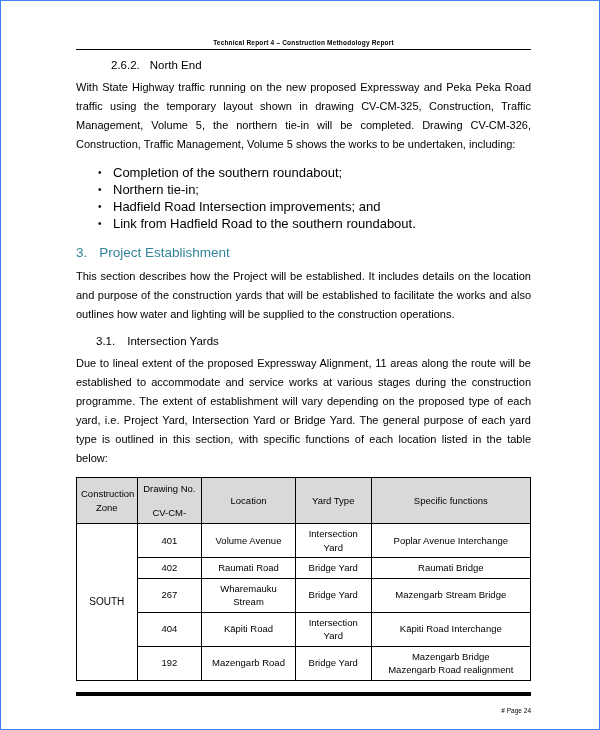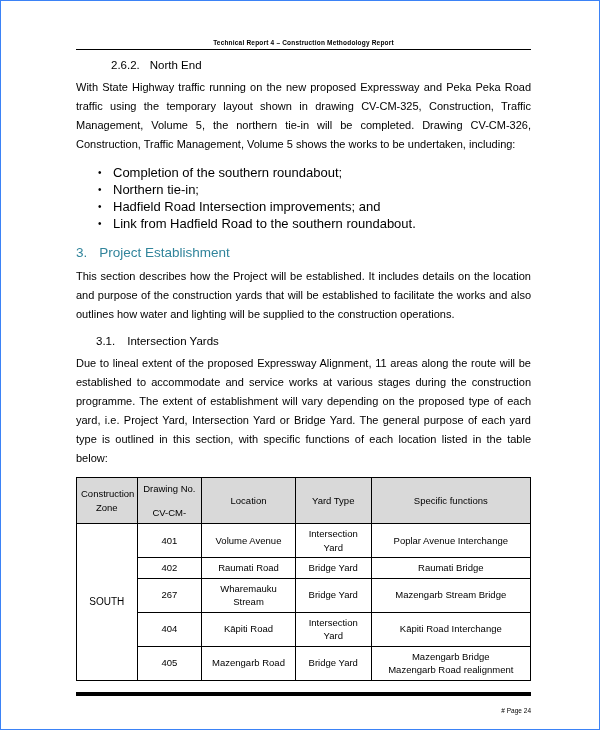--- a/index.html
+++ b/index.html
@@ -175,21 +175,21 @@
           <td>Bridge Yard</td>
           <td>Mazengarb Stream Bridge</td>
         </tr>
         <tr>
           <td>404</td>
           <td>Kāpiti Road</td>
           <td>Intersection Yard</td>
           <td>Kāpiti Road Interchange</td>
         </tr>
         <tr>
-          <td>405</td>
+          <td>192</td>
           <td>Mazengarb Road</td>
           <td>Bridge Yard</td>
           <td>Mazengarb Bridge
 Mazengarb Road realignment</td>
         </tr>
       </tbody>
     </table>
 
     <div class="pg-footer">
       <div class="footer-rule"></div>

